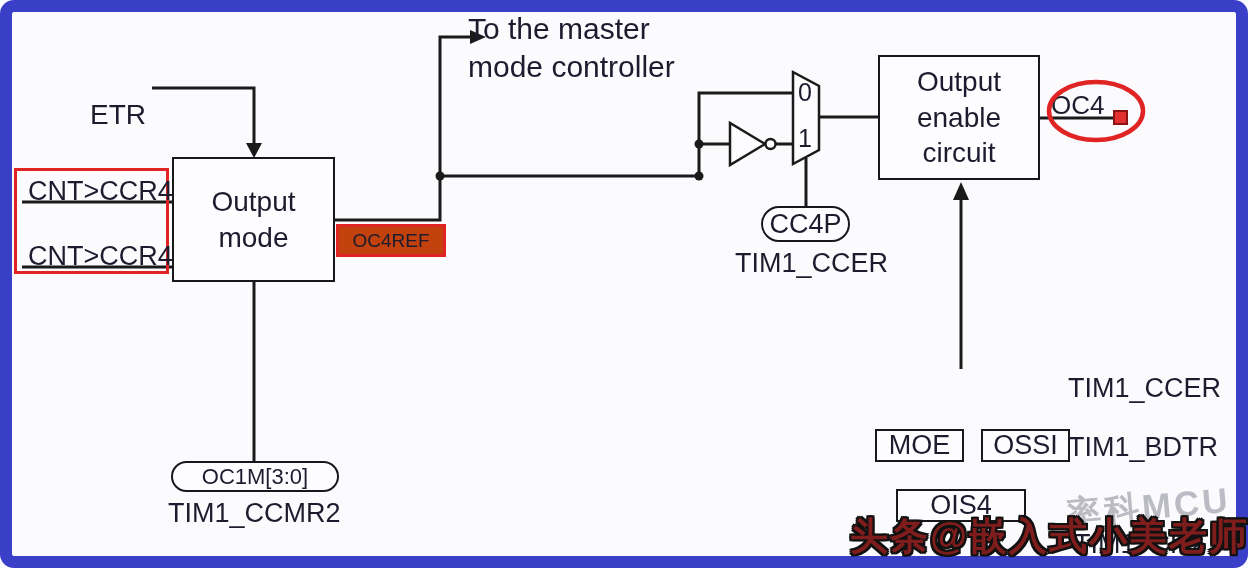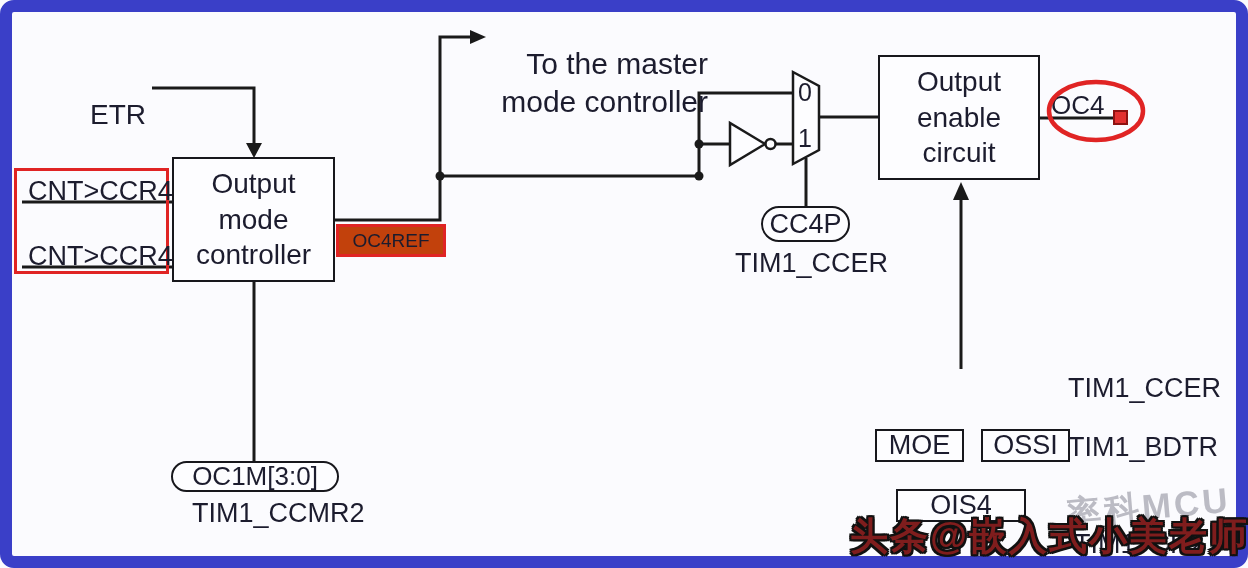--- a/index.html
+++ b/index.html
@@ -22,21 +22,21 @@
   .pink{background:#f6abc0;border-radius:18px;}
   .redframe{position:absolute;border:3px solid #e02424;background:transparent;z-index:2;}
   .redbox{
     position:absolute;border:3px solid #e02424;background:#c2410c;
     display:flex;align-items:center;justify-content:center;font-size:19px;z-index:3;
   }
   .bitbox{
     position:absolute;background:#fdfdff;border:2px solid #17171c;
     display:flex;align-items:center;justify-content:center;font-size:27px;z-index:3;
   }
-  .note{position:absolute;text-align:right;font-size:30px;line-height:1.25;z-index:3;margin-top:35px;}
+  .note{position:absolute;text-align:left;font-size:30px;line-height:1.25;z-index:3;}
   .muxdigit{position:absolute;font-size:25px;width:26px;text-align:center;z-index:4;}
   svg.layer{position:absolute;left:0;top:0;z-index:1;}
   svg.toplayer{position:absolute;left:0;top:0;z-index:5;pointer-events:none;}
   .wm-main{
     position:absolute;font-size:38px;font-weight:bold;letter-spacing:2px;color:#7f1d1d;z-index:7;
     text-shadow:-2px 0 #111,2px 0 #111,0 -2px #111,0 2px #111,
                 -2px -2px #111,2px 2px #111,-2px 2px #111,2px -2px #111;
     white-space:nowrap;
   }
   .wm-corner{
@@ -91,21 +91,20 @@
 
   <div class="lbl" style="left:90px;top:74px;font-size:28px;margin-top:25px;">ETR</div>
 
   <div class="redframe" style="left:14px;top:168px;width:149px;height:100px;"></div>
   <div class="lbl" style="left:28px;top:176px;">CNT&gt;CCR4</div>
   <div class="lbl" style="left:28px;top:241px;">CNT&gt;CCR4</div>
 
   <div class="box" style="left:172px;top:157px;width:159px;height:121px;">
     <span>Output</span>
     <span>mode</span>
-    <span>controller</span>
   </div>
 
   <div class="redbox" style="left:336px;top:224px;width:104px;height:27px;">
     <span>OC4REF</span>
   </div>
 
   <div class="note" style="left:468px;top:10px;width:240px;">
     <div>To the master</div>
     <div>mode controller</div>
   </div>
@@ -134,24 +133,24 @@
   <div class="bitbox" style="left:981px;top:429px;width:85px;height:29px;">
     <span>OSSI</span>
   </div>
   <div class="lbl" style="left:1068px;top:432px;">TIM1_BDTR</div>
 
   <div class="bitbox" style="left:896px;top:489px;width:126px;height:29px;">
     <span>OIS4</span>
   </div>
   <div class="lbl" style="left:1074px;top:488px;margin-top:41px;">TIM1_CR2</div>
 
-  <div class="bitbox pink" style="left:171px;top:461px;width:164px;height:27px;font-size:26px;">
+  <div class="bitbox pink" style="left:171px;top:461px;width:164px;height:27px;font-size:22px;">
     <span>OC1M[3:0]</span>
   </div>
-  <div class="lbl" style="left:192px;top:498px;text-align:center;">TIM1_CCMR2</div>
+  <div class="lbl" style="left:168px;top:498px;text-align:center;">TIM1_CCMR2</div>
 
   <svg class="toplayer" width="1248" height="568" viewBox="0 0 1248 568">
     <rect x="1114" y="111" width="13" height="13" fill="#e23030" stroke="#8d1212" stroke-width="2"></rect>
     <ellipse cx="1096" cy="111" rx="47" ry="29" fill="none" stroke="#e02424" stroke-width="4.5"></ellipse>
   </svg>
 
   <div class="wm-corner" style="left:1066px;top:484px;">率科MCU</div>
   <div class="wm-main" style="left:850px;top:511px;">头条@嵌入式小美老师</div>
 
   <div class="frame"></div>

